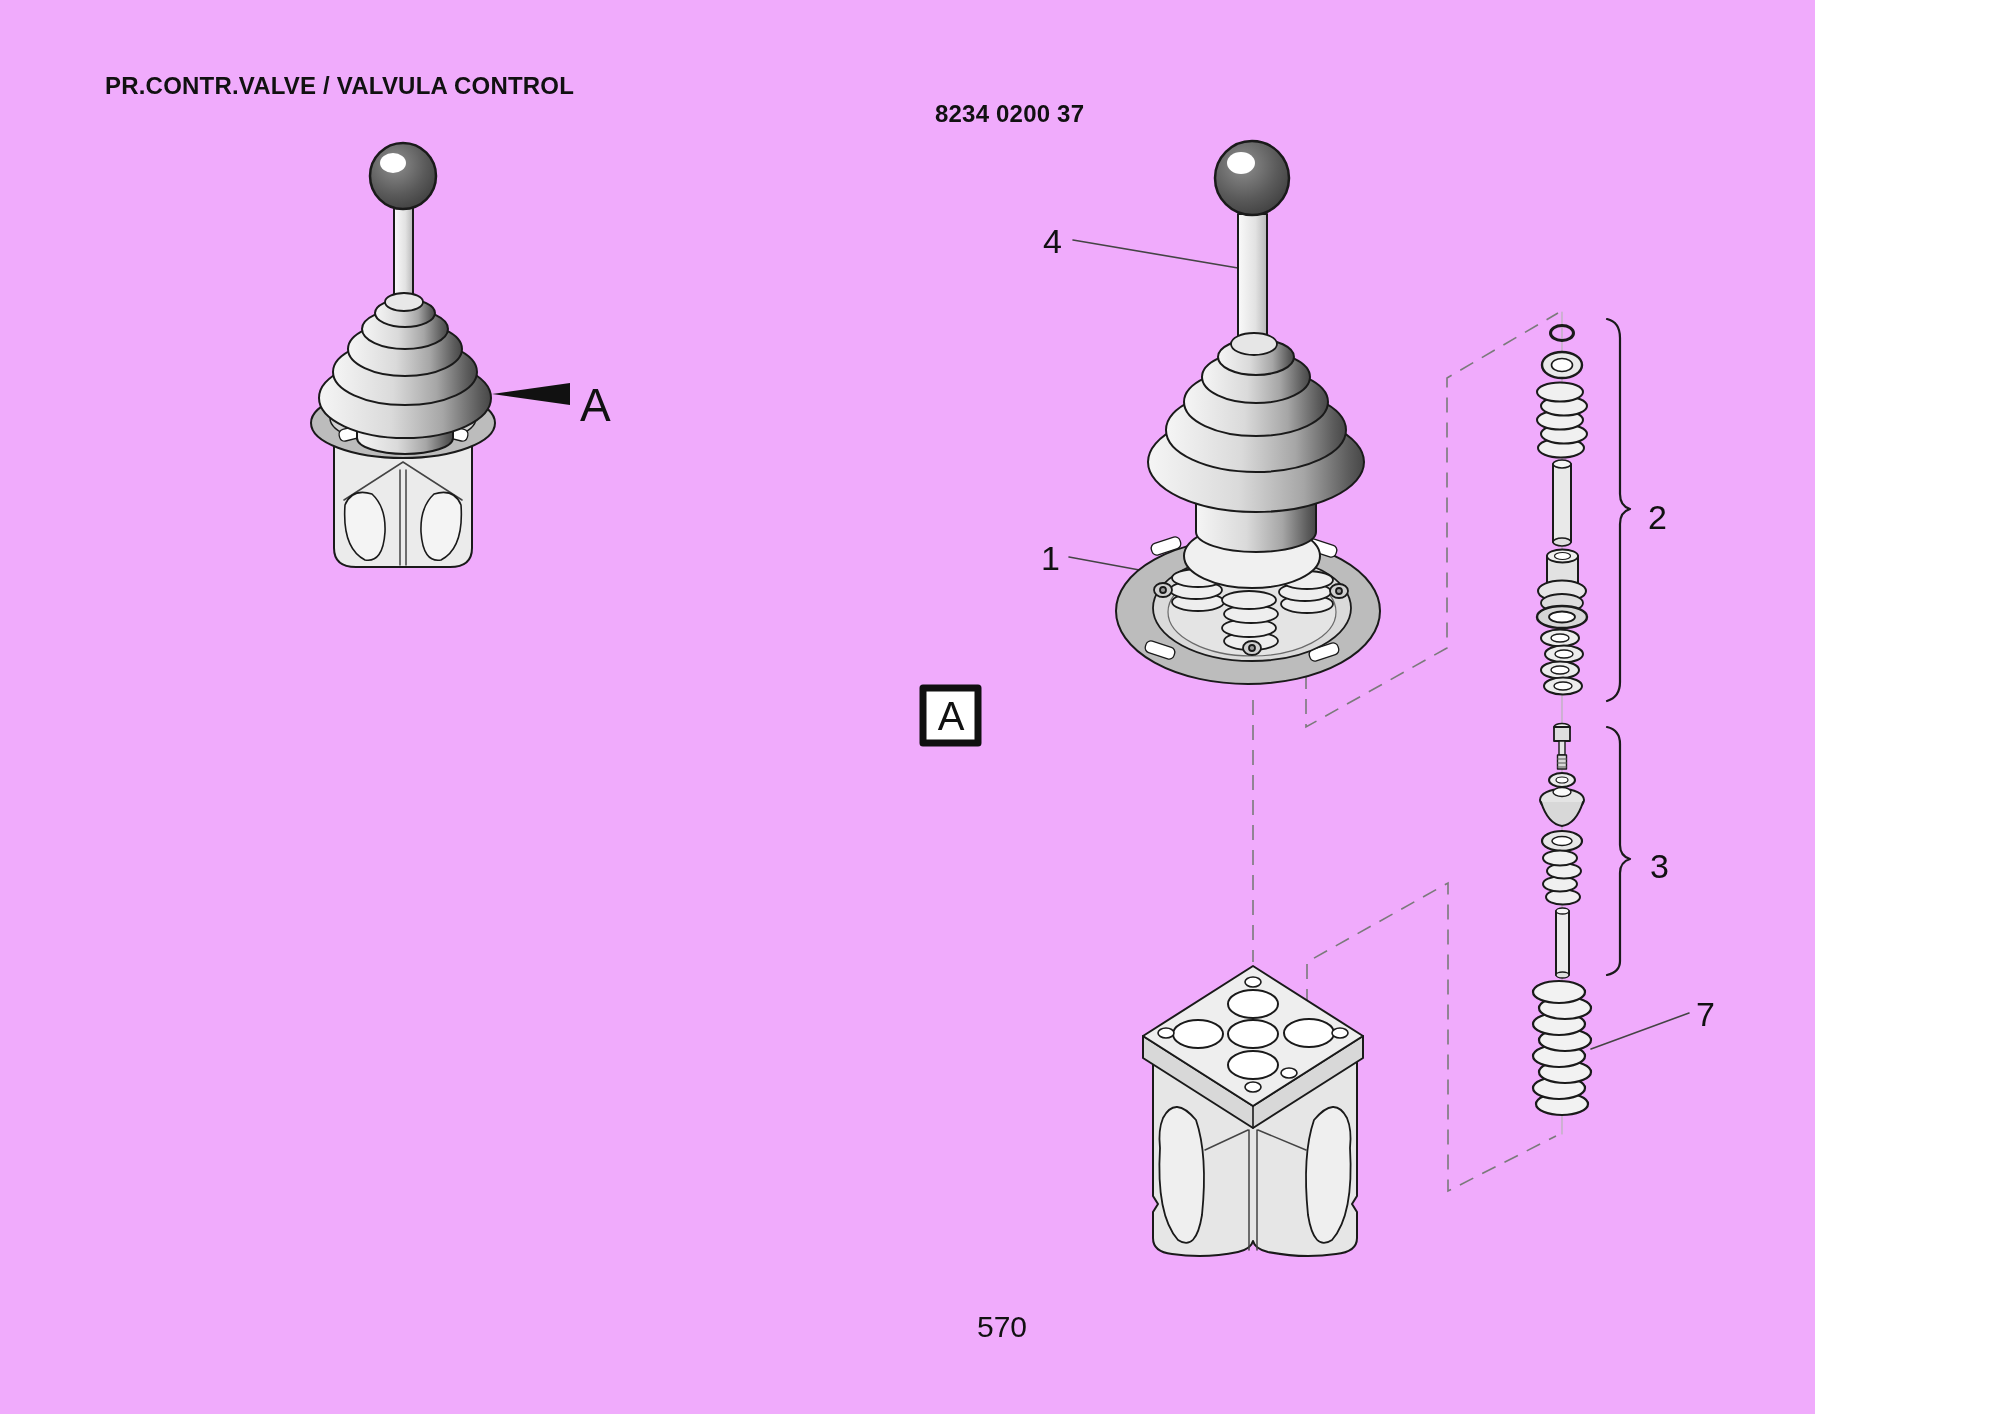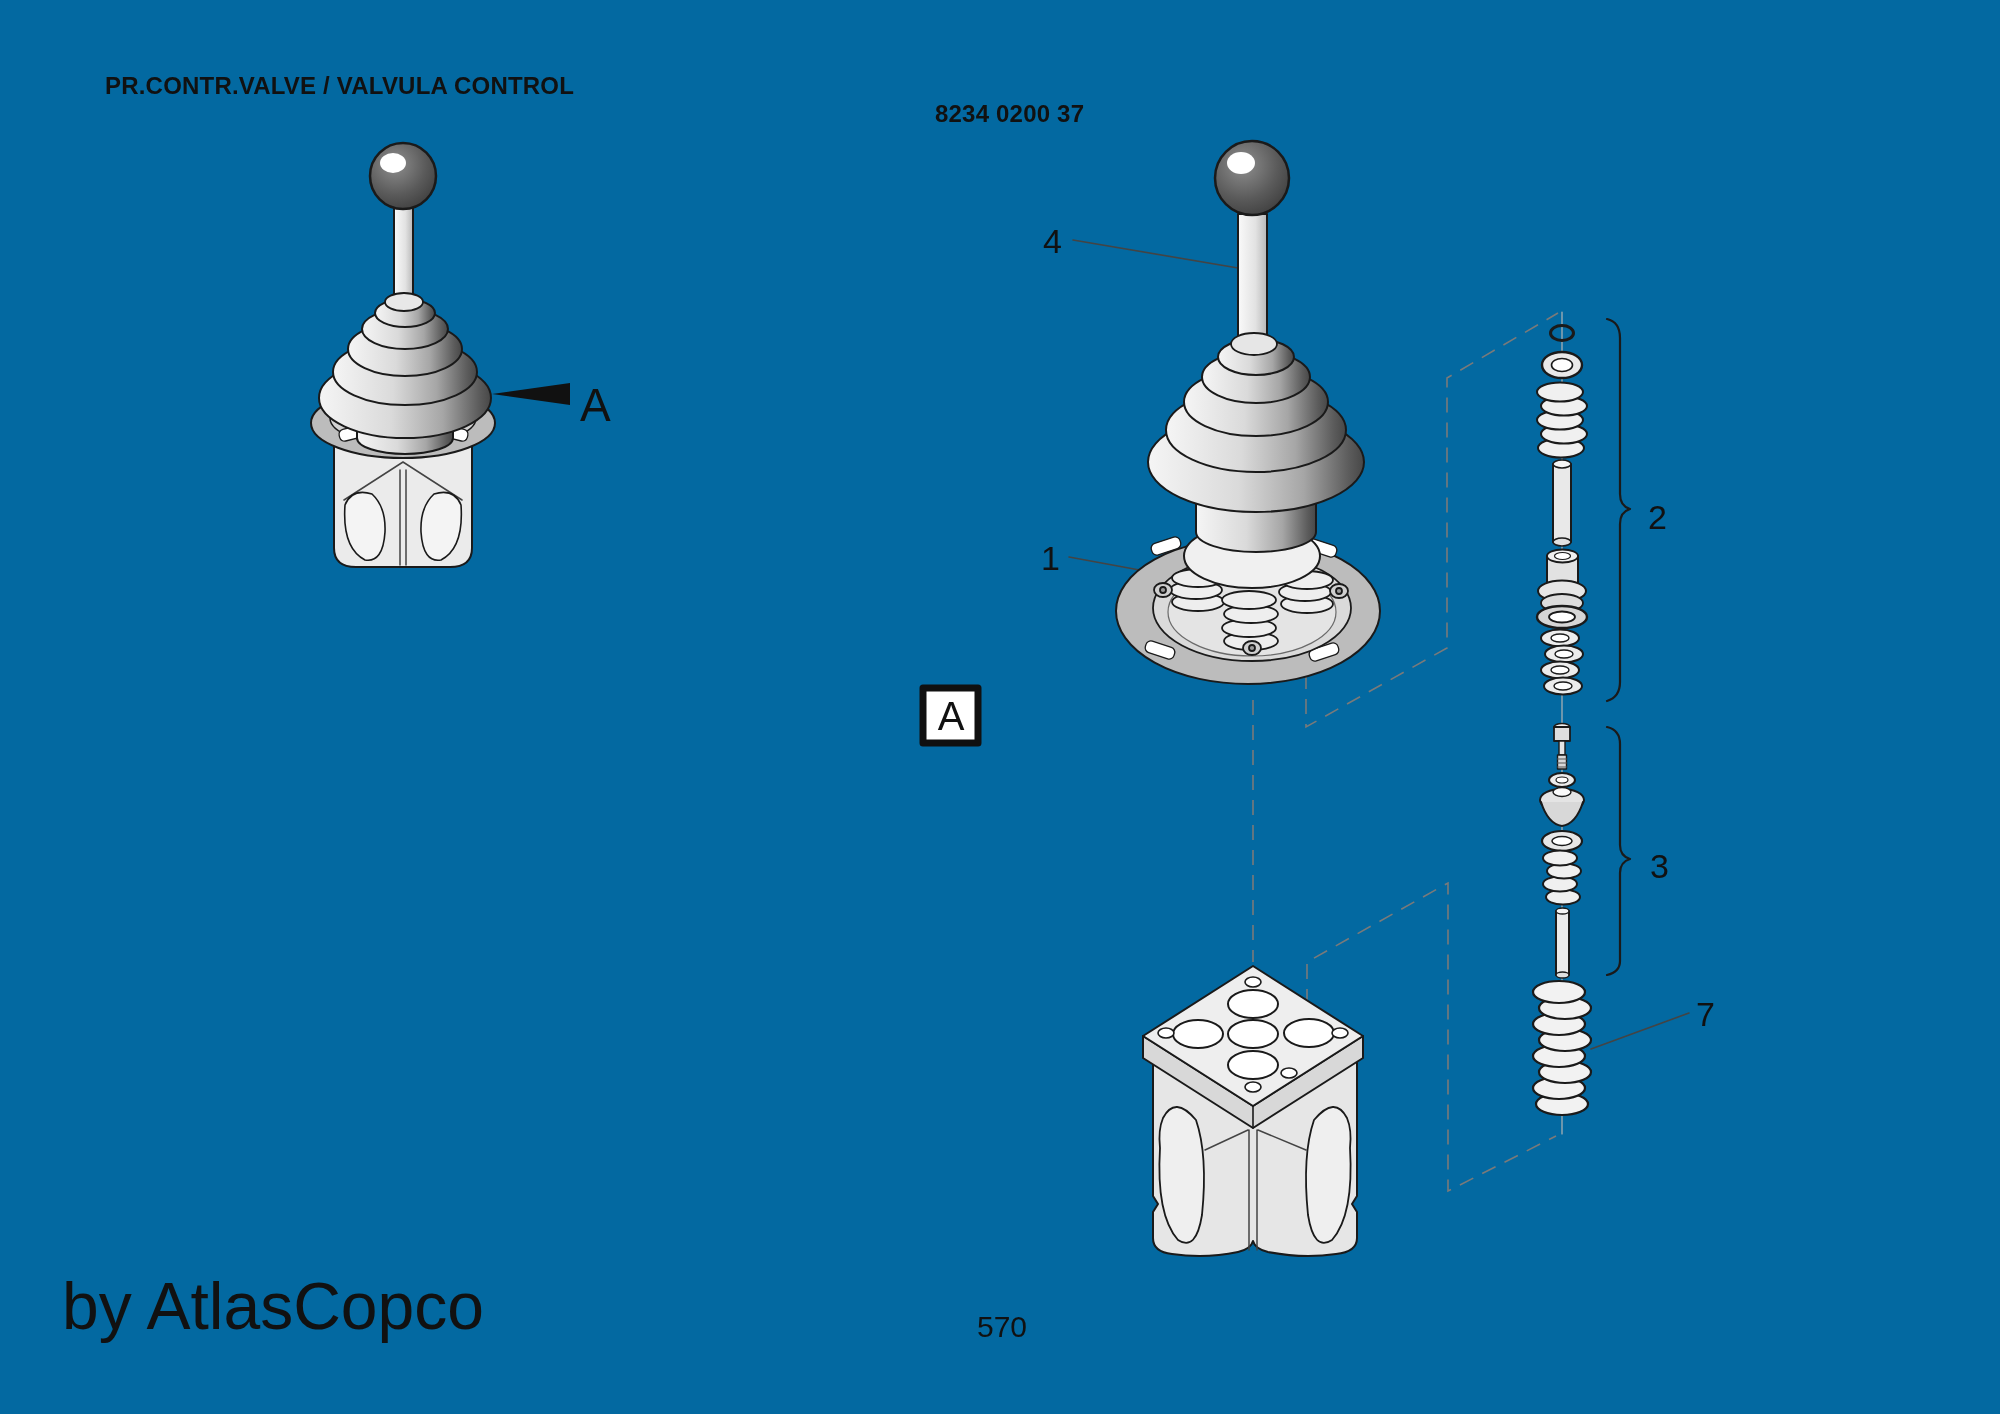--- a/index.html
+++ b/index.html
@@ -1,16 +1,16 @@
 <!DOCTYPE html>
 <html><head>
 <meta charset="utf-8">
 <style>
   html,body{margin:0;padding:0;background:#ffffff;}
-  .page{position:relative;width:2000px;height:1414px;background:#0369a1;overflow:hidden;
+  .page{position:relative;width:1815px;height:1414px;background:#f0abfc;overflow:hidden;
         font-family:"Liberation Sans", sans-serif;color:#111;}
   .abs{position:absolute;}
   .hdr{font-weight:bold;font-size:24px;letter-spacing:0.2px;white-space:nowrap;}
   .brand{font-size:66px;font-weight:400;letter-spacing:0px;white-space:nowrap;}
   .pagenum{font-size:30px;font-weight:400;}
   svg{position:absolute;top:0;left:0;}
   svg text{font-family:"Liberation Sans", sans-serif;fill:#111;}
   .callout{font-size:34px;}
   .bigA{font-size:46px;}
   .boxA{font-size:40px;}
@@ -224,15 +224,14 @@
         <ellipse cx="1565" cy="1040" rx="26" ry="11"></ellipse>
           <ellipse cx="1559" cy="1024" rx="26" ry="11"></ellipse>
         <ellipse cx="1565" cy="1008" rx="26" ry="11"></ellipse>
           <ellipse cx="1559" cy="992" rx="26" ry="11"></ellipse>
       </g>
       <line x1="1591" y1="1049" x2="1689" y2="1013" stroke="#444" stroke-width="1.6"></line>
       <text class="callout" x="1696" y="1026">7</text>
     </g>
   </svg>
 
-  <div class="abs brand" style="left:62px;top:1268px;">by AtlasCopco</div>
   <div class="abs pagenum" style="left:977px;top:1310px;">570</div>
 </div>
 
 </body></html>

